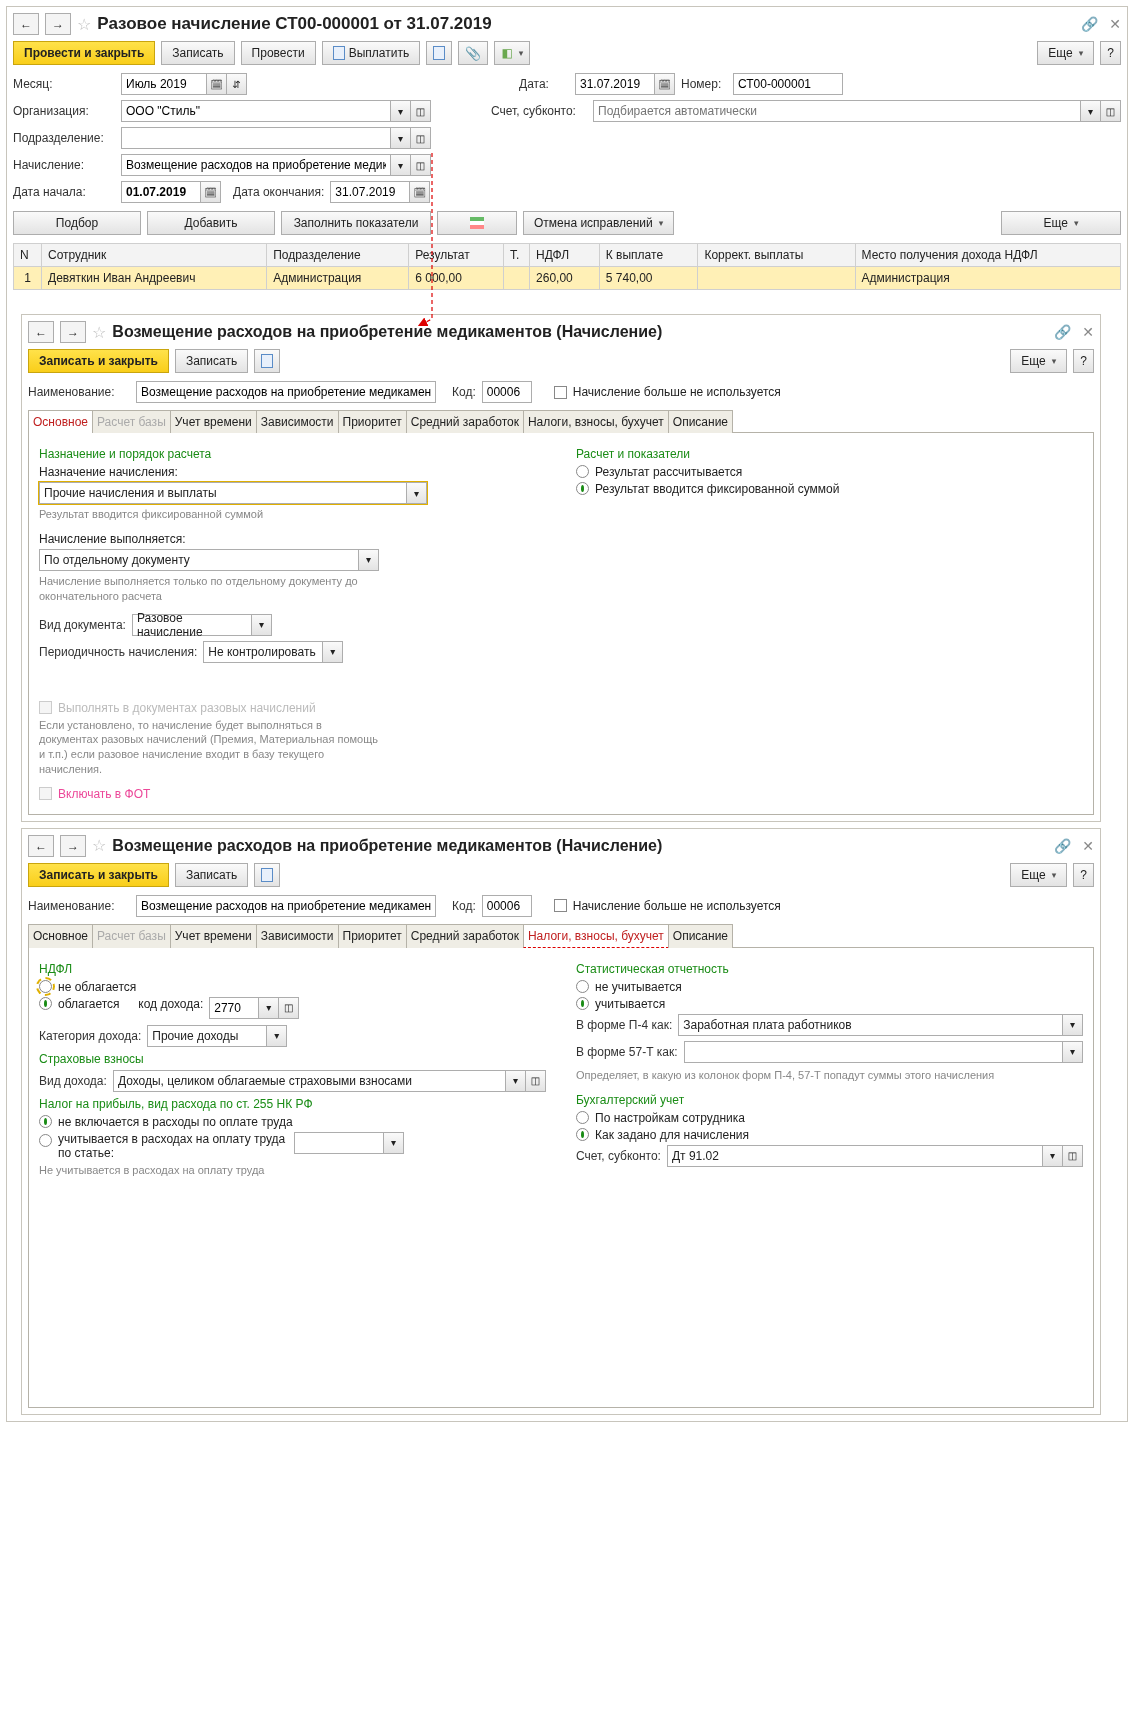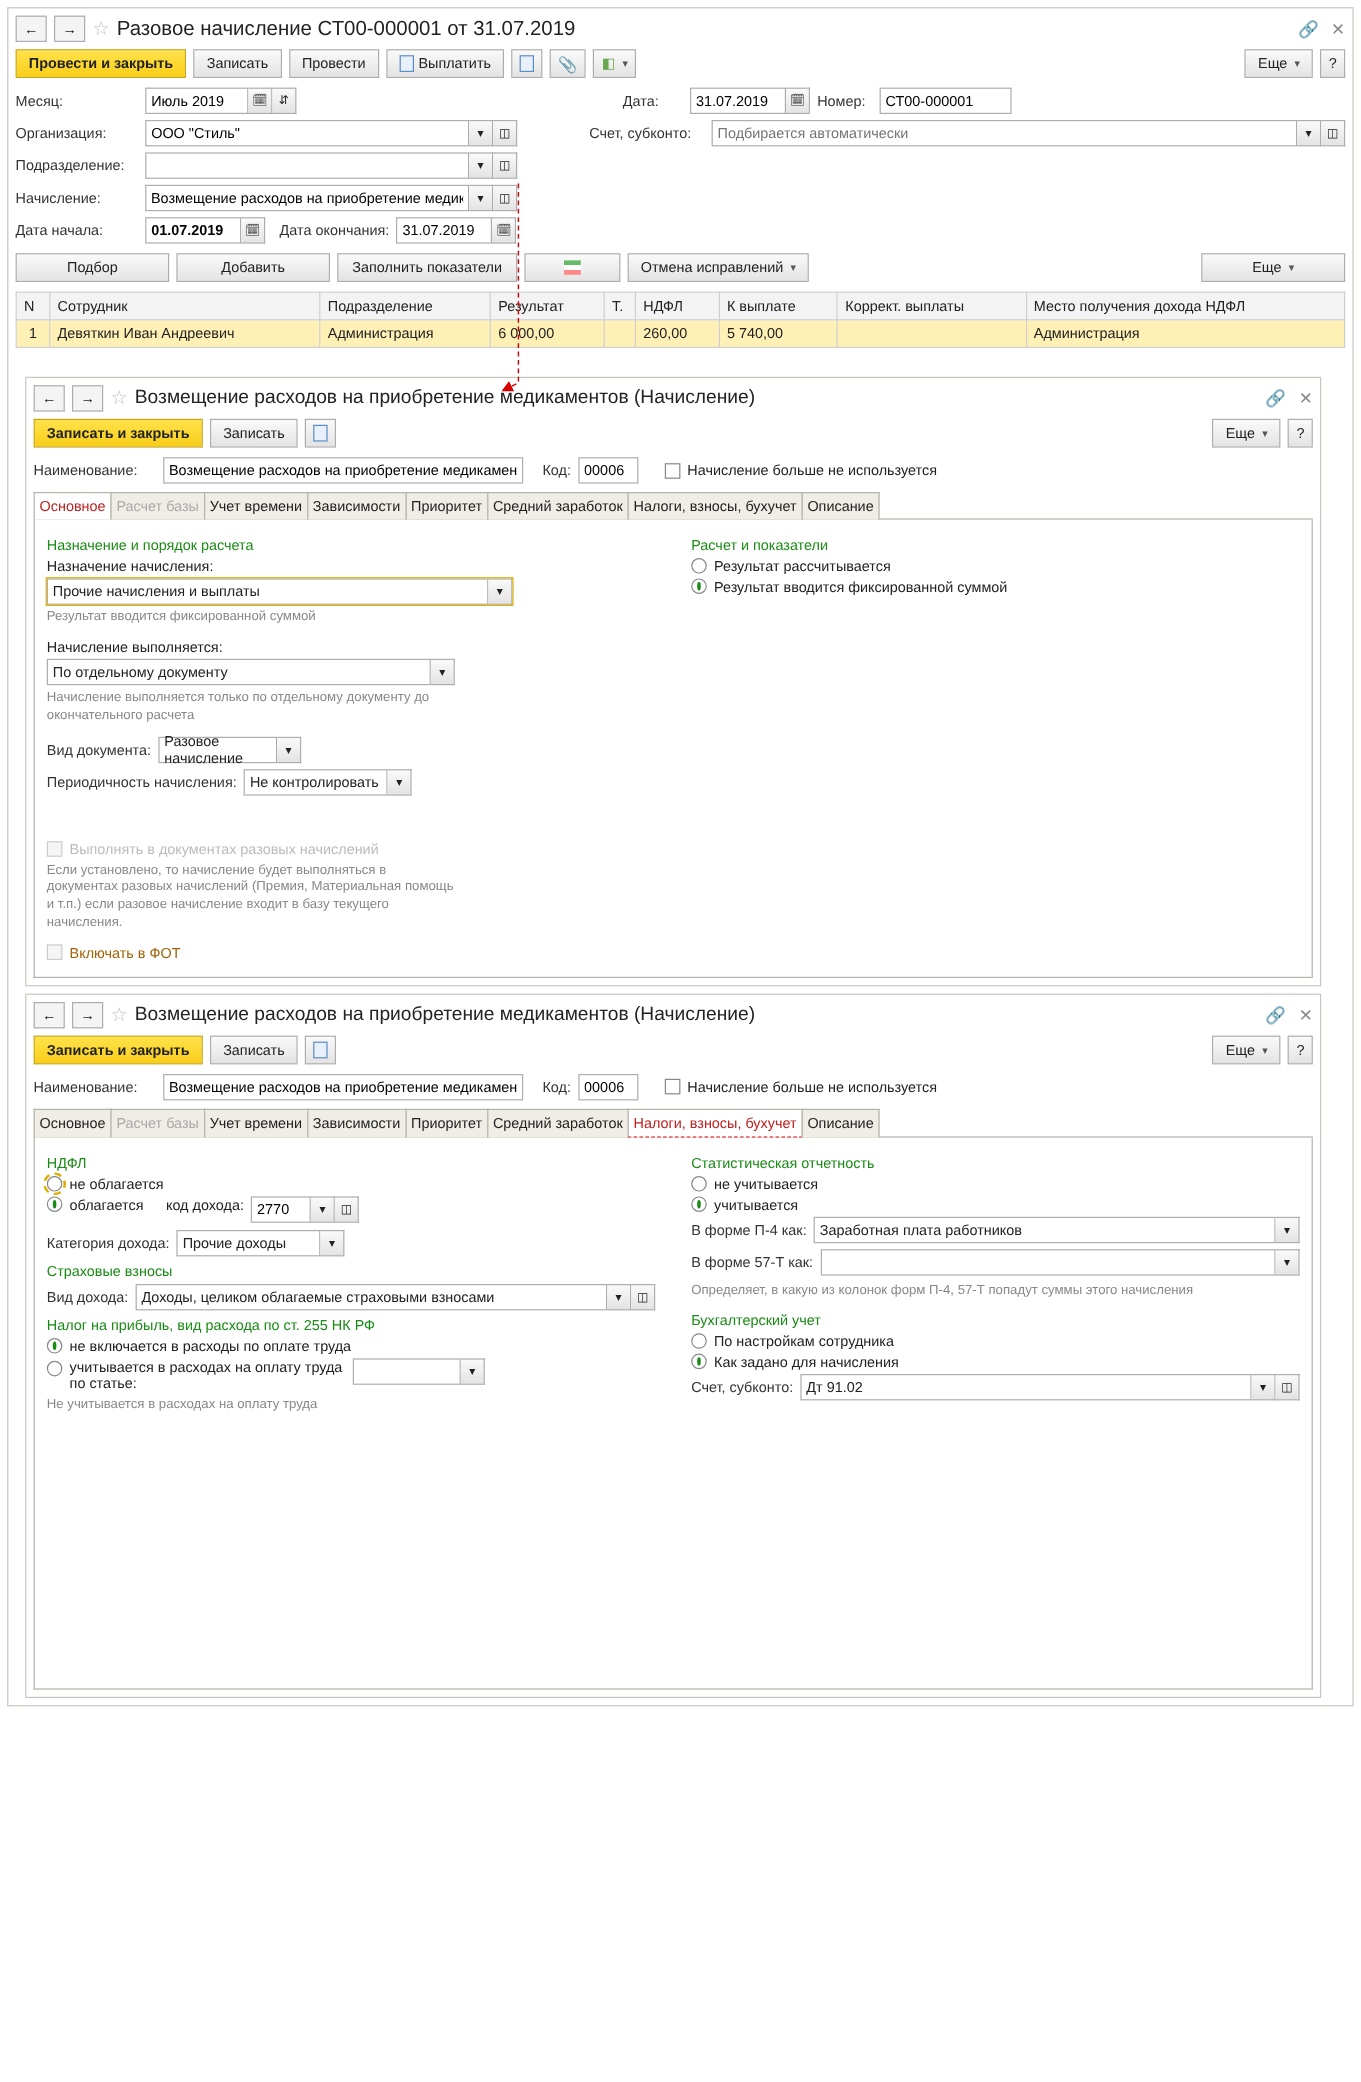--- a/index.html
+++ b/index.html
@@ -5,21 +5,21 @@
 :root{
   --bd:#a0a0a0; --bd2:#ccc; --bg:#fff; --lbl:#333; --green:#1a8c16; --grey:#888;
   --yellow:#ffe066; --yellow2:#fff4b0; --tab-bd:#b5b2a8; --hl:#fff0b3;
 }
 *{box-sizing:border-box}
 body{margin:0;font:12px Arial,sans-serif;color:#222;background:#fff;padding:6px}
 .panel{border:1px solid #c8c5bc;background:#fff;margin-bottom:10px;padding:6px;position:relative}
 .title-row{display:flex;align-items:center;gap:6px;margin-bottom:6px}
 .nav-btn{width:26px;height:22px;border:1px solid #adadad;background:#f4f4f4;display:inline-flex;align-items:center;justify-content:center;cursor:pointer}
 .star{color:#bdbdbd;font-size:16px}
-h1{font-size:17px;font-weight:normal;margin:0;flex:1}
+h1{font-size:17px;font-weight:bold;margin:0;flex:1}
 h1.sub{font-size:16px}
 .win-icons{display:flex;gap:10px;color:#888}
 .win-icons span{cursor:pointer;font-size:14px}
 .toolbar{display:flex;gap:6px;flex-wrap:wrap;align-items:center;margin-bottom:8px}
 .btn{height:24px;padding:0 10px;border:1px solid #adadad;background:linear-gradient(#fafafa,#e3e3e3);display:inline-flex;align-items:center;gap:4px;cursor:pointer;font-size:12px}
 .btn.primary{background:linear-gradient(#ffe24a,#f9ce1a);border-color:#c9a50e;font-weight:bold}
 .btn.icon-only{padding:0 6px}
 .btn.dd::after{content:"▾";font-size:9px;margin-left:2px;color:#555}
 .spacer{flex:1}
 .form-row{display:flex;align-items:center;gap:6px;margin-bottom:5px;flex-wrap:wrap}
@@ -265,42 +265,42 @@
 
           <div>Начисление выполняется:</div>
           <div class="sel-box" style="width:340px;margin:3px 0">
             <div class="sel" style="flex:1">По отдельному документу</div>
             <span class="cbtn">▾</span>
           </div>
           <div class="hint">Начисление выполняется только по отдельному документу до окончательного расчета</div>
 
           <div class="form-row">
             <label style="min-width:auto">Вид документа:</label>
-            <div class="sel-box" style="width:119px">
+            <div class="sel-box" style="width:140px">
                 <div class="sel" style="flex:1">Разовое начисление</div>
                 <span class="cbtn">▾</span>
               </div>
           </div>
           <div class="form-row">
             <label style="min-width:auto">Периодичность начисления:</label>
             <div class="sel-box" style="width:140px">
                 <div class="sel" style="flex:1">Не контролировать</div>
                 <span class="cbtn">▾</span>
               </div>
           </div>
 
           <div style="height:30px"></div>
           <div class="check-row">
               <span class="chk dis"></span>
               <span style="color:#bbb">Выполнять в документах разовых начислений</span>
             </div>
           <div class="hint">Если установлено, то начисление будет выполняться в документах разовых начислений (Премия, Материальная помощь и т.п.) если разовое начисление входит в базу текущего начисления.</div>
           <div class="check-row">
               <span class="chk dis"></span>
-              <span style="color:#a16207">Включать в ФОТ</span>
+              <span style="color:#ec4899">Включать в ФОТ</span>
             </div>
         </div>
         <div class="col">
           <div class="section-title">Расчет и показатели</div>
           <div class="radio-row">
               <span class="radio"></span>
               <span>Результат рассчитывается</span>
             </div>
           <div class="radio-row">
               <span class="radio sel"></span>

